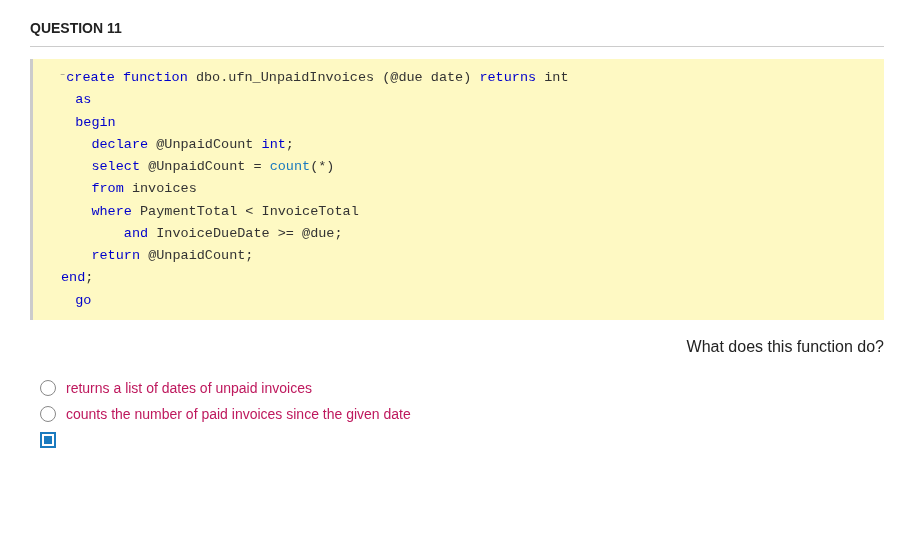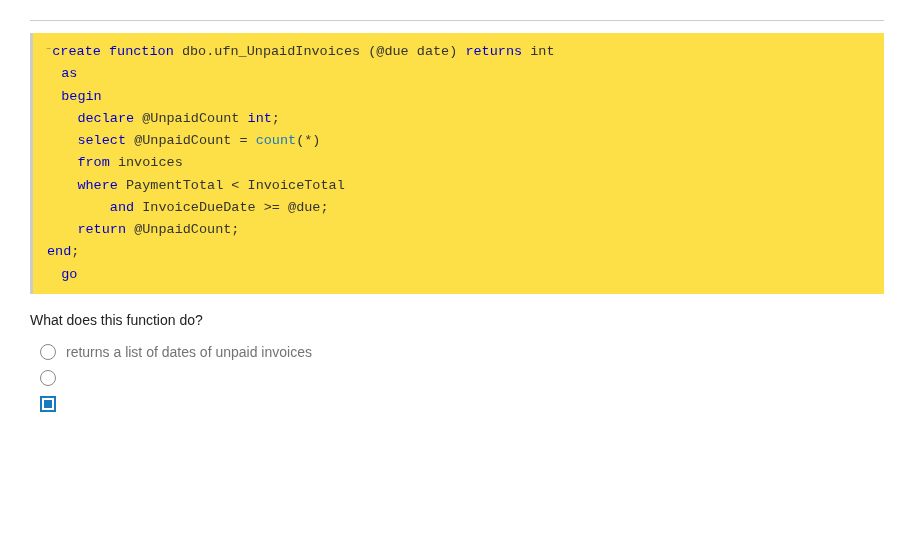--- a/index.html
+++ b/index.html
@@ -12,60 +12,61 @@
     }
 
     .question-title {
       font-weight: bold;
       font-size: 14px;
       color: #222;
       margin-bottom: 10px;
     }
 
     .code-block {
-      background: #fde047;
+      background: #fef9c3;
       border-left: 3px solid #ccc;
       font-family: 'Courier New', Courier, monospace;
       font-size: 13.5px;
       line-height: 1.65;
-      padding: 8px 12px;
+      padding: 8px 26px;
       margin-bottom: 18px;
       color: #333;
       white-space: pre;
     }
 
     
     .kw { color: #0000cc; font-weight: normal; }
     .type { color: #0000cc; }
     .func-call { color: #1a7abf; }
     .collapse-icon {
       color: #777;
       font-size: 12px;
       margin-right: 0px;
     }
 
     .question-text {
-      font-size: 14px;
+      font-size: 16px;
       color: #222;
-      margin-bottom: 16px;
+      margin-bottom: 24px;
+      text-align: right;
     }
 
     .options {
       display: flex;
       flex-direction: column;
       gap: 10px;
       padding-left: 10px;
     }
 
     .option {
       display: flex;
       align-items: flex-end;
       gap: 10px;
       font-size: 14px;
-      color: #737373;
+      color: #be185d;
       cursor: pointer;
     }
 
     .radio-circle {
       width: 16px;
       height: 16px;
       border-radius: 50%;
       border: 1.5px solid #888;
       flex-shrink: 0;
       background: #fff;
@@ -94,20 +95,21 @@
       border: none;
       border-top: 1px solid #ccc;
       margin-bottom: 12px;
     }
   </style>
 </head>
 <body>
 
 <div>
 
+  <div class="question-title">QUESTION 11</div>
   <hr class="divider">
 
   <div class="code-block"><span class="collapse-icon">⁻</span><span class="kw">create </span><span class="kw">function </span><span>dbo.ufn_UnpaidInvoices (@due date) </span><span class="kw">returns </span><span>int</span>
   <span class="kw">as</span>
   <span class="kw">begin</span>
     <span class="kw">declare </span><span>@UnpaidCount </span><span class="type">int</span><span>;</span>
     <span class="kw">select </span><span>@UnpaidCount = </span><span class="func-call">count</span><span>(*)</span>
     <span class="kw">from </span><span>invoices</span>
     <span class="kw">where </span><span>PaymentTotal &lt; InvoiceTotal</span>
         <span class="kw">and </span><span>InvoiceDueDate &gt;= @due;</span>
@@ -117,19 +119,20 @@
 
   <div class="question-text">What does this function do?</div>
 
   <div class="options">
     <div class="option">
       <div class="radio-circle"></div>
       <span>returns a list of dates of unpaid invoices</span>
     </div>
     <div class="option">
       <div class="radio-circle"></div>
+      <span>counts the number of paid invoices since the given date</span>
     </div>
     <div class="option">
       <div class="radio-selected"></div>
     </div>
   </div>
 
 </div>
 
 </body></html>

